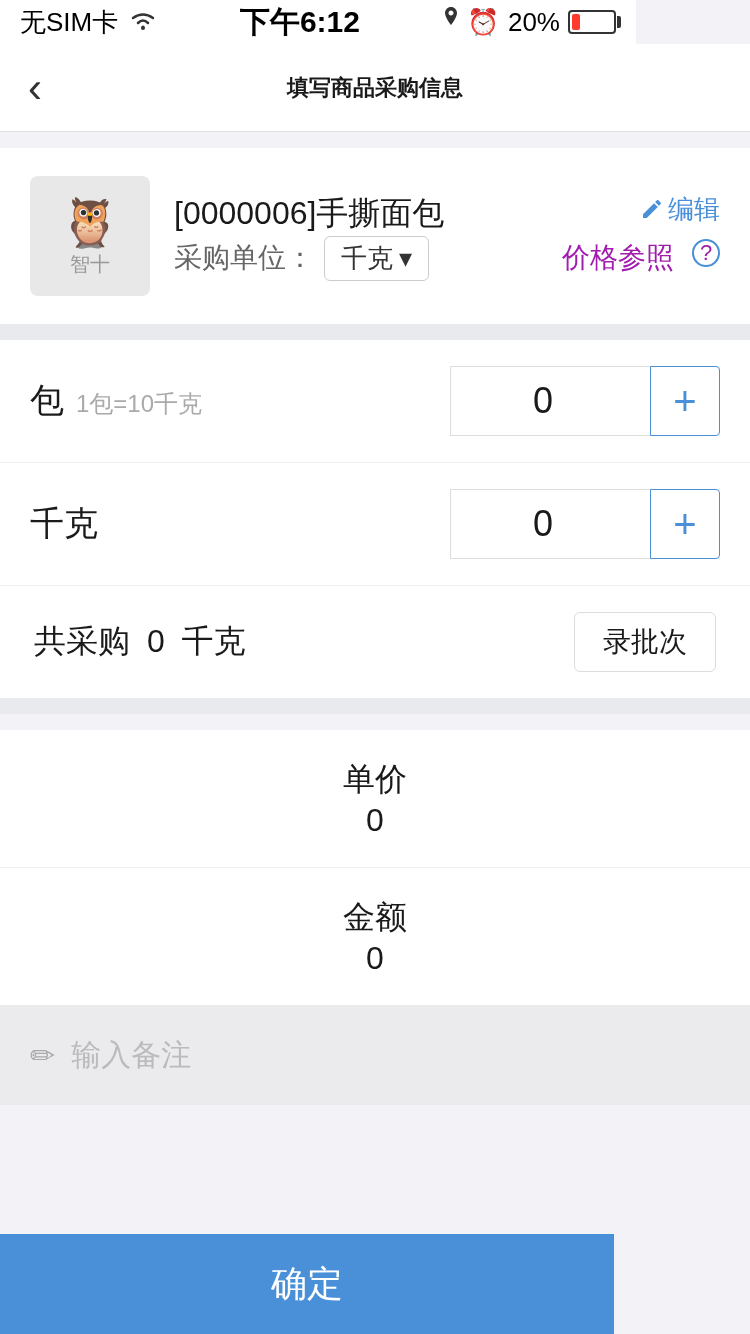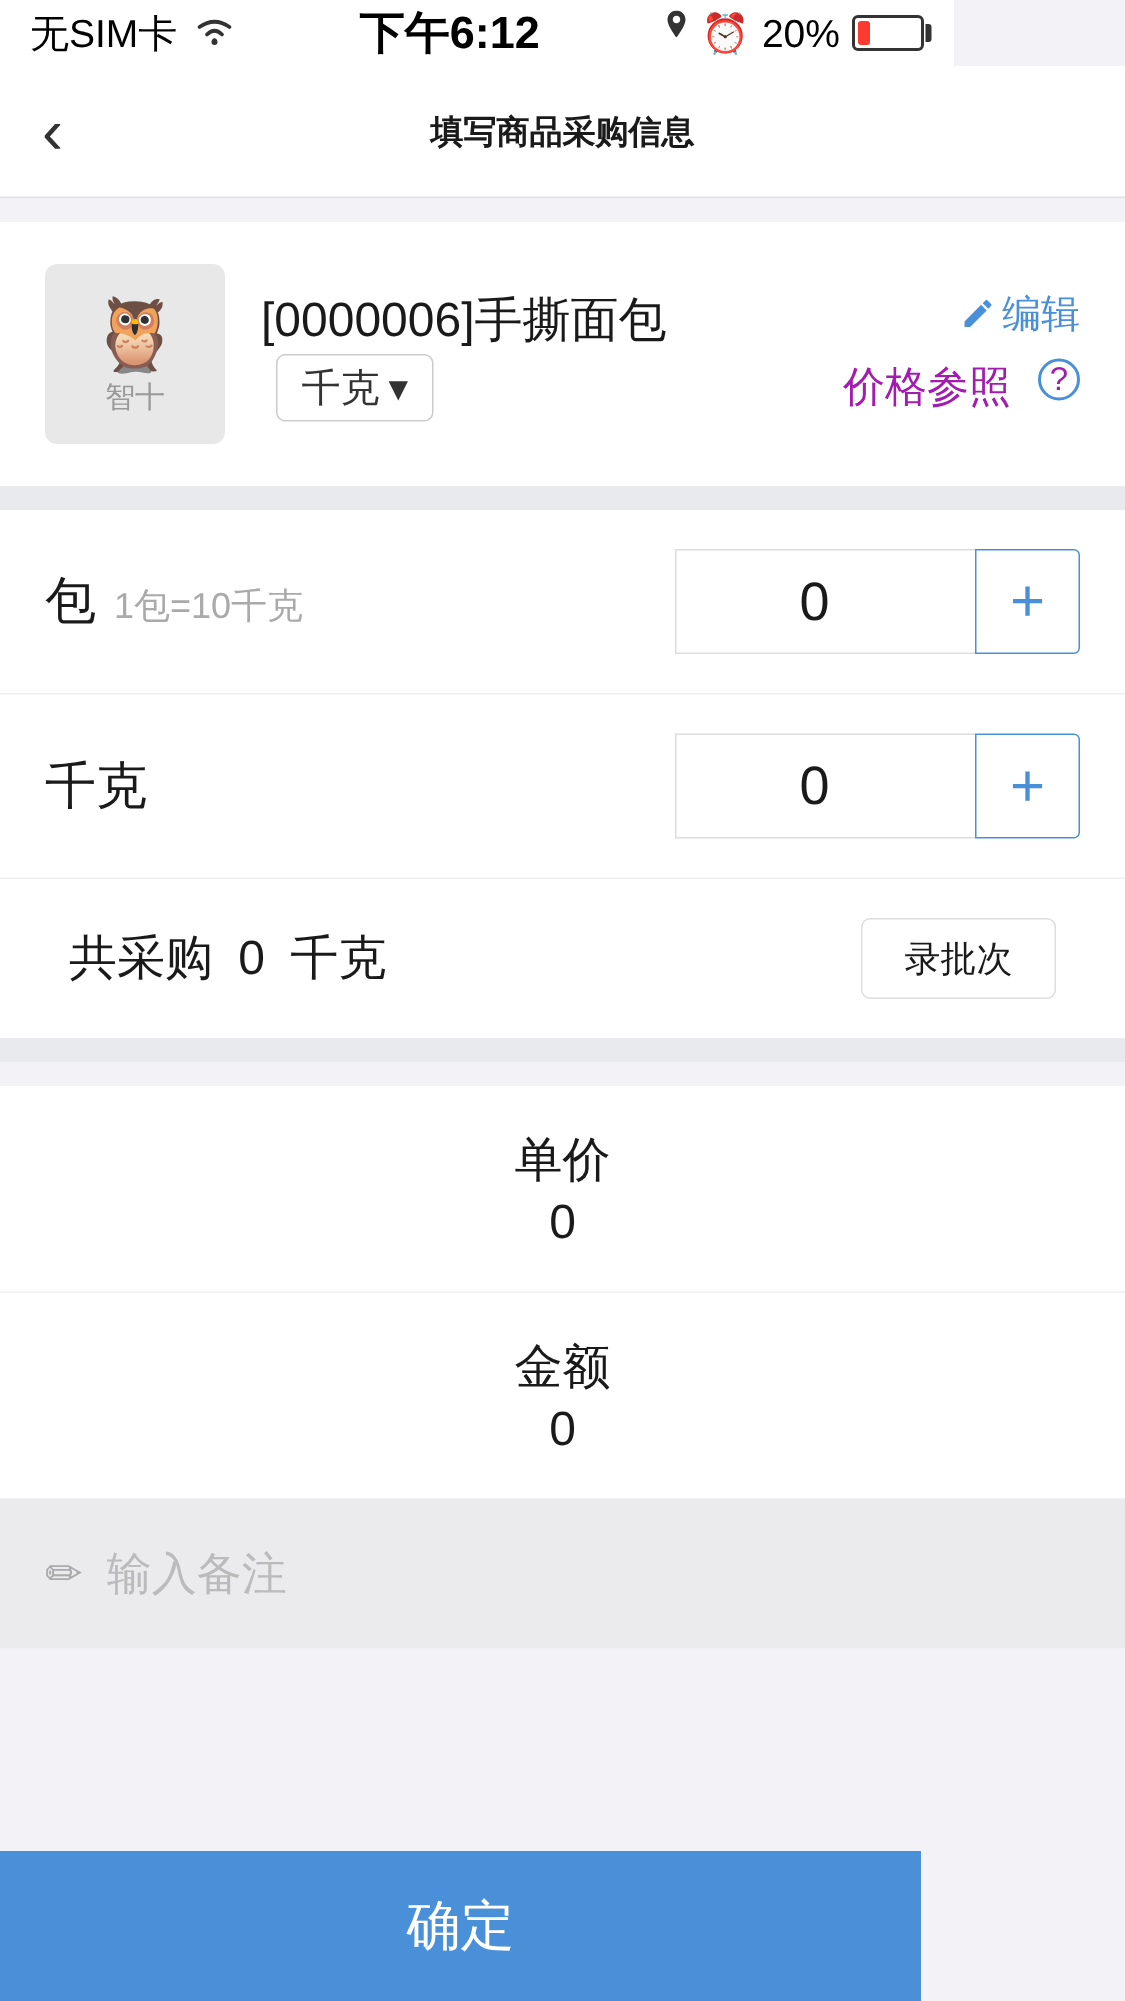--- a/index.html
+++ b/index.html
@@ -234,32 +234,32 @@
       justify-content: center;
       cursor: pointer;
       border-radius: 0 4px 4px 0;
     }
 
     
     .summary-row {
       display: flex;
       align-items: center;
       justify-content: space-between;
-      padding: 26px 46px;
+      padding: 26px 34px;
       background: #fff;
     }
     .summary-text {
       font-size: 32px;
       color: #1a1a1a;
     }
     .batch-btn {
       border: 1px solid #ddd;
       border-radius: 6px;
       padding: 10px 28px;
-      font-size: 24px;
+      font-size: 28px;
       color: #1a1a1a;
       background: #fff;
       cursor: pointer;
     }
 
     
     .price-section {
       background: #fff;
       margin-top: 16px;
     }
@@ -382,20 +382,21 @@
         <span class="product-name">[0000006]手撕面包</span>
         <span class="edit-btn">
           <svg width="24" height="24" viewBox="0 0 24 24" fill="#4a90d9">
             <path d="M3 17.25V21h3.75L17.81 9.94l-3.75-3.75L3 17.25zM20.71 7.04c.39-.39.39-1.02 0-1.41l-2.34-2.34c-.39-.39-1.02-.39-1.41 0l-1.83 1.83 3.75 3.75 1.83-1.83z"></path>
           </svg>
           <span>编辑</span>
         </span>
       </div>
       <div class="product-unit-row">
         <div style="display:flex;align-items:center;">
+          <span class="unit-label">采购单位：</span>
           <div class="unit-select">
             <span>千克</span>
             <span>▾</span>
           </div>
         </div>
         <div class="price-ref">
           <span>价格参照</span>
           <span style="width:28px;height:28px;border:2px solid #4a90d9;border-radius:50%;display:flex;align-items:center;justify-content:center;font-size:22px;">?</span>
         </div>
       </div>

